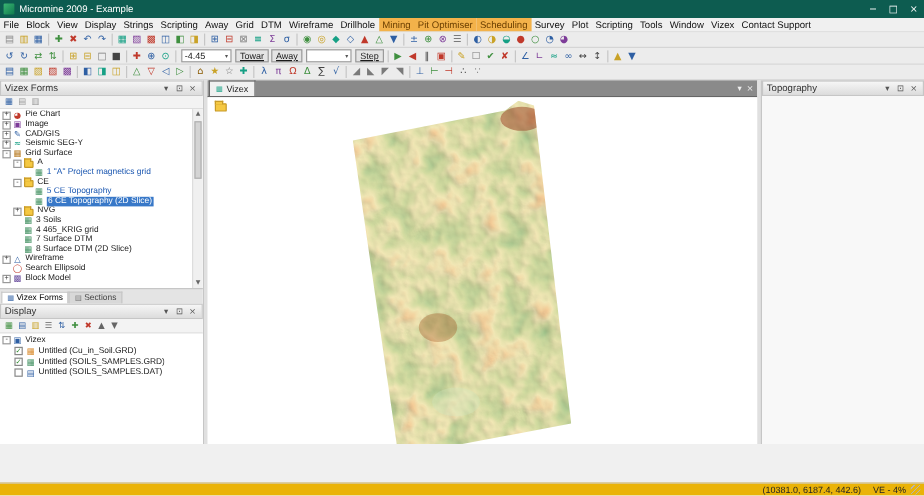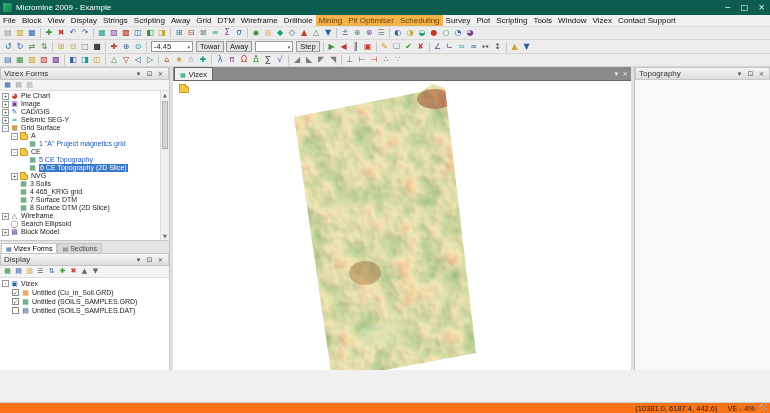--- a/index.html
+++ b/index.html
@@ -21,21 +21,21 @@
 
   
   .tb { flex:none; background:#ececec; border-bottom:1px solid #d5d5d5; display:flex; align-items:center; padding-left:2px; overflow:hidden; }
   .tb1 { height:13px; } .tb2 { height:14px; } .tb3 { height:13px; }
   .ticon { width:12px; height:12px; line-height:12px; text-align:center; font-size:8px; flex:none;
            font-family:"DejaVu Sans", sans-serif; }
   .tsep { width:1px; height:10px; background:#c6c6c6; margin:0 2px; flex:none; }
   .tcombo { height:11px; background:#fff; border:1px solid #9a9a9a; font-size:7.5px; display:flex; align-items:center; padding:0 2px; margin:0 2px; flex:none; }
   .tcombo-v { overflow:hidden; white-space:nowrap; }
   .tcombo-a { margin-left:auto; font-size:5px; color:#555; font-family:"DejaVu Sans", sans-serif; }
-  .tbtn { height:11px; background:#e4e4e4; border:1px solid #9a9a9a; font-size:7.5px; padding:0 3px; margin:0 1px; display:flex; align-items:center; flex:none; white-space:nowrap; }
+  .tbtn { height:11px; background:#e4e4e4; border:1px solid #9a9a9a; font-size:7.5px; padding:0 3px; margin:0 1px; display:flex; align-items:center; flex:none; white-space:nowrap;text-decoration:underline; }
 
   
   .workspace { flex:1; min-height:0; display:flex; }
   .vsplit { width:3px; background:#e0e0e0; flex:none; }
 
   
   .left-col { width:170px; flex:none; display:flex; flex-direction:column; border-right:1px solid #c6c6c6; }
   .panel-header { flex:none; height:13px; background:linear-gradient(#f6f6f6,#dcdcdc); border:1px solid #c6c6c6; display:flex; align-items:center; font-size:8px; padding:0 3px; color:#333; }
   .ph-btns { margin-left:auto; display:flex; gap:2px; }
   .ph-btn { width:9px; text-align:center; font-size:7px; color:#555; font-family:"DejaVu Sans", sans-serif; }
@@ -85,21 +85,21 @@
   .sb-line { position:absolute; bottom:1px; left:0; right:0; height:1px; background:#333; }
   .sb-tick { position:absolute; bottom:1px; width:1px; height:4px; background:#333; }
   .sb-zero { position:absolute; left:0; top:0; }
   .sb-max { position:absolute; right:0; top:0; }
 
   
   .right-col { width:136px; flex:none; display:flex; flex-direction:column; border-left:1px solid #c6c6c6; }
   .props-body { flex:1; background:#f8f8f8; }
 
   
-  .statusbar { flex:none; height:11px; background:#f97316; border-top:1px solid #d0d0d0; display:flex; align-items:center; font-size:7.5px; padding:0 3px; color:#222;margin-top:32px; }
+  .statusbar { flex:none; height:11px; background:#eab308; border-top:1px solid #d0d0d0; display:flex; align-items:center; font-size:7.5px; padding:0 3px; color:#222;margin-top:32px; }
   .sb-spacer { flex:1; }
   .sb-coords { white-space:nowrap; margin-right:10px; }
   .sb-ve { white-space:nowrap; margin-right:4px;text-align:center; }
   .grip { width:8px; height:8px; background:repeating-linear-gradient(135deg, transparent 0 2px, #b4b4b4 2px 3px); }
 </style>
 </head>
 <body>
 
 <div class="window">
 

